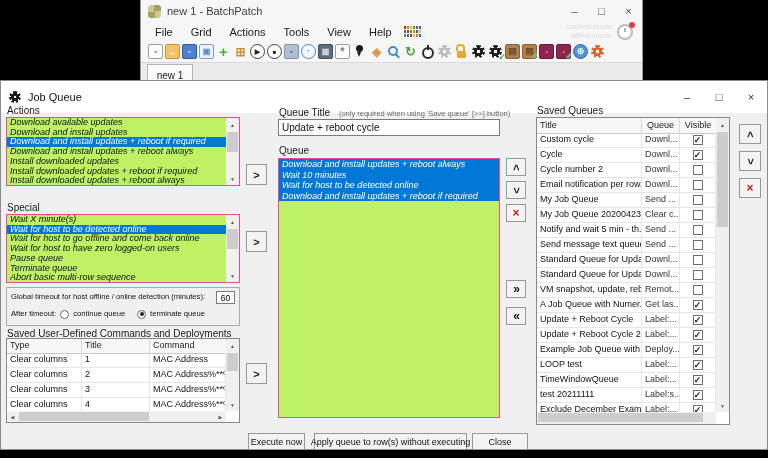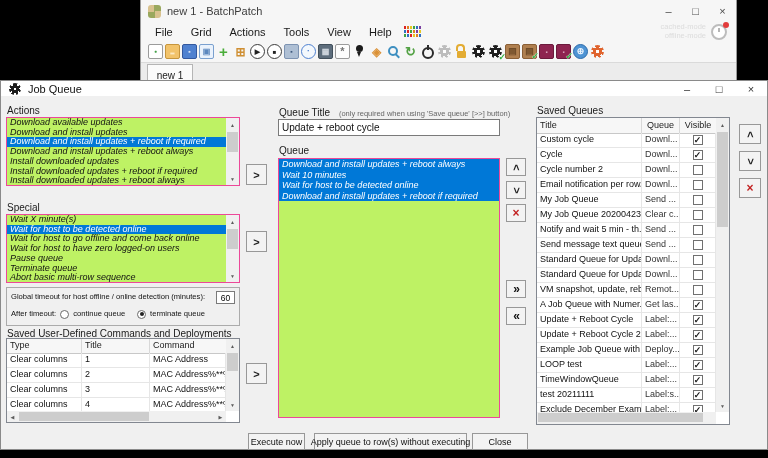--- a/index.html
+++ b/index.html
@@ -1,20 +1,20 @@
 <!DOCTYPE html>
 <html><head>
 <meta charset="utf-8">
 <style>
   html,body{margin:0;padding:0;background:#000;}
   .stage{position:relative;width:768px;height:458px;background:#000;overflow:hidden;
          font-family:"Liberation Sans",sans-serif;-webkit-font-smoothing:antialiased;}
 
   
-  #app-window{position:absolute;left:140px;top:0;width:597px;height:84px;background:#f0abfc;
+  #app-window{position:absolute;left:140px;top:0;width:503px;height:84px;background:#f0abfc;
               border-left:1px solid #9a9a9a;border-right:1px solid #9a9a9a;box-sizing:border-box;}
   .tbar{height:22px;display:flex;align-items:center;background:#f6f6f6;}
   .app-ico{width:13px;height:13px;margin:0 6px 0 7px;border-radius:3px;flex:0 0 auto;
            background:conic-gradient(#9aa85e 0 25%,#d9c28f 0 50%,#9aa85e 0 75%,#d9c28f 0);}
   .tbar .ttl{font-size:11px;color:#3c3c3c;flex:1;white-space:nowrap;overflow:hidden;}
   .wbtn{width:27px;height:20px;display:flex;align-items:center;justify-content:center;
         font-size:11px;color:#4a4a4a;}
   .menubar{display:flex;align-items:center;height:19px;padding-left:5px;background:#f6f6f6;position:relative;}
   .menu-item{font-size:11px;color:#1a1a1a;padding:0 9px;}
   .cgrid{width:19px;height:11px;position:relative;margin-left:3px;display:inline-block;}
@@ -47,21 +47,21 @@
   .check-ovl{position:absolute;right:-3px;bottom:-3px;font-size:9px;font-weight:bold;font-style:normal;
              color:#2fae3c;text-shadow:0 0 1px #fff,0 0 1px #fff;}
   .tabrow{height:22px;background:#ececec;border-top:1px solid #dadada;position:relative;}
   .tab{position:absolute;left:6px;top:1px;width:46px;height:21px;background:#fbfbfb;
        border:1px solid #b5b5b5;border-bottom:none;font-size:10px;color:#222;
        display:flex;align-items:center;justify-content:center;box-sizing:border-box;text-align:center;}
 
   
   #dialog{position:absolute;left:0;top:80px;width:768px;height:370px;background:#f0f0f0;
           border:1px solid #8a8a8a;box-sizing:border-box;}
-  .dtbar{height:15px;background:#fff;display:flex;align-items:center;}
+  .dtbar{height:32px;background:#fff;display:flex;align-items:center;}
   .gear12{width:12px;height:12px;margin:0 7px 0 8px;border-radius:50%;flex:0 0 auto;
     background:radial-gradient(circle,#fff 0 1.5px,transparent 1.5px),
                radial-gradient(circle,#1c1c1c 0 4px,transparent 4px),
                repeating-conic-gradient(#1c1c1c 0deg 26deg,transparent 26deg 48deg);}
   .dtbar .ttl{font-size:11px;color:#111;flex:1;}
   .dbtn{width:32px;height:21px;display:flex;align-items:center;justify-content:center;font-size:11px;color:#333;}
 
   .lbl{position:absolute;font-size:10px;color:#1a1a1a;white-space:nowrap;}
   .note{font-size:7.5px;color:#666;}
 

